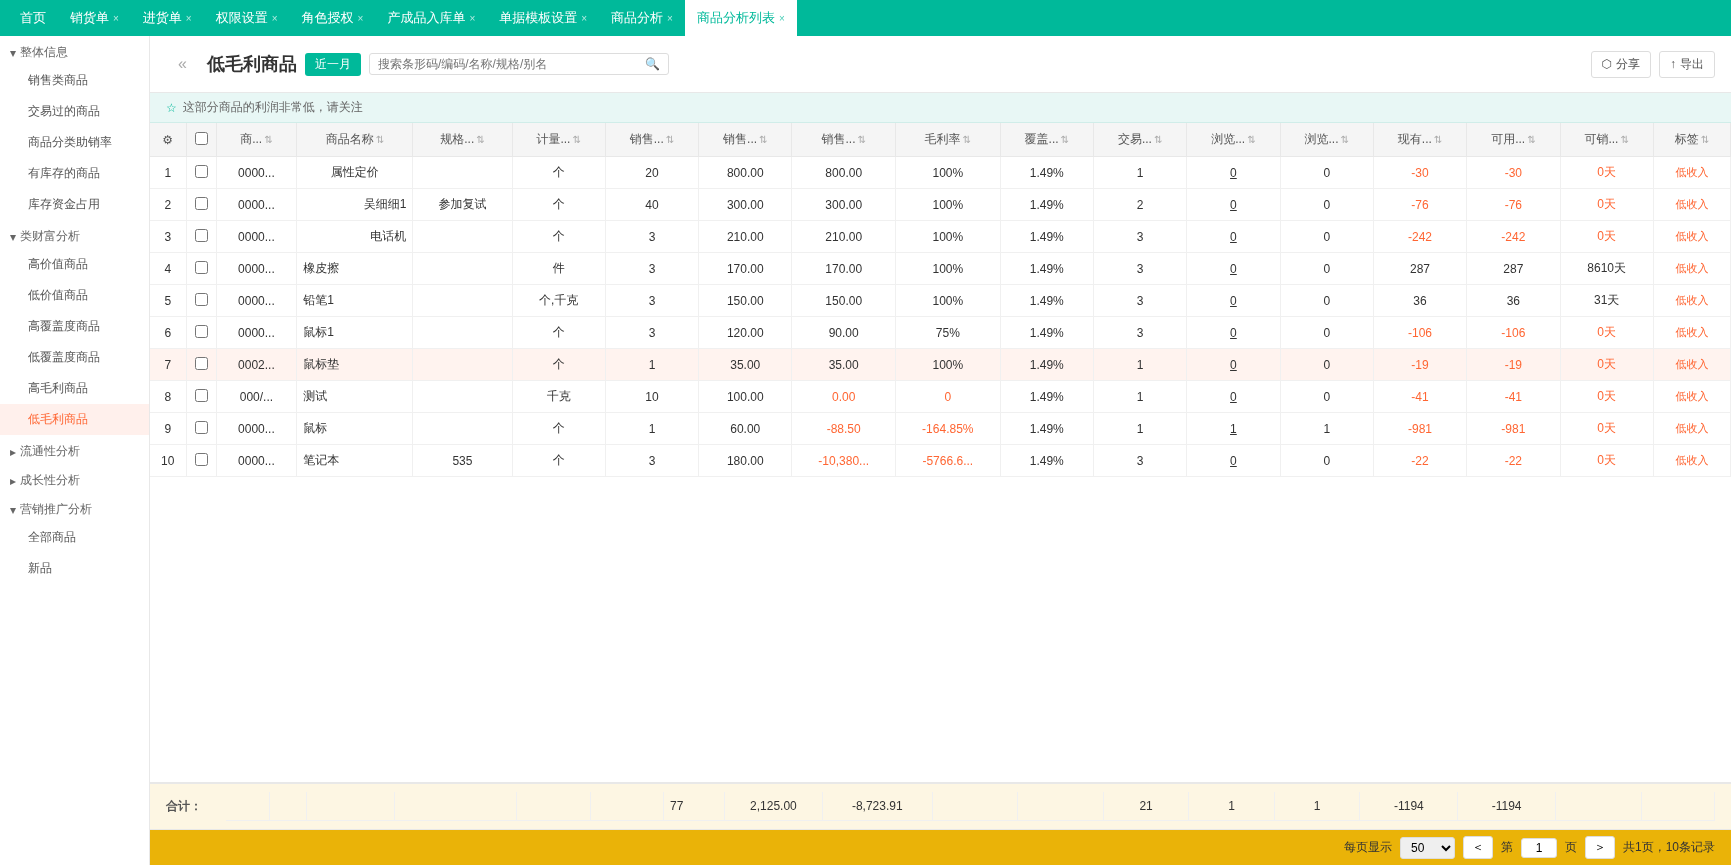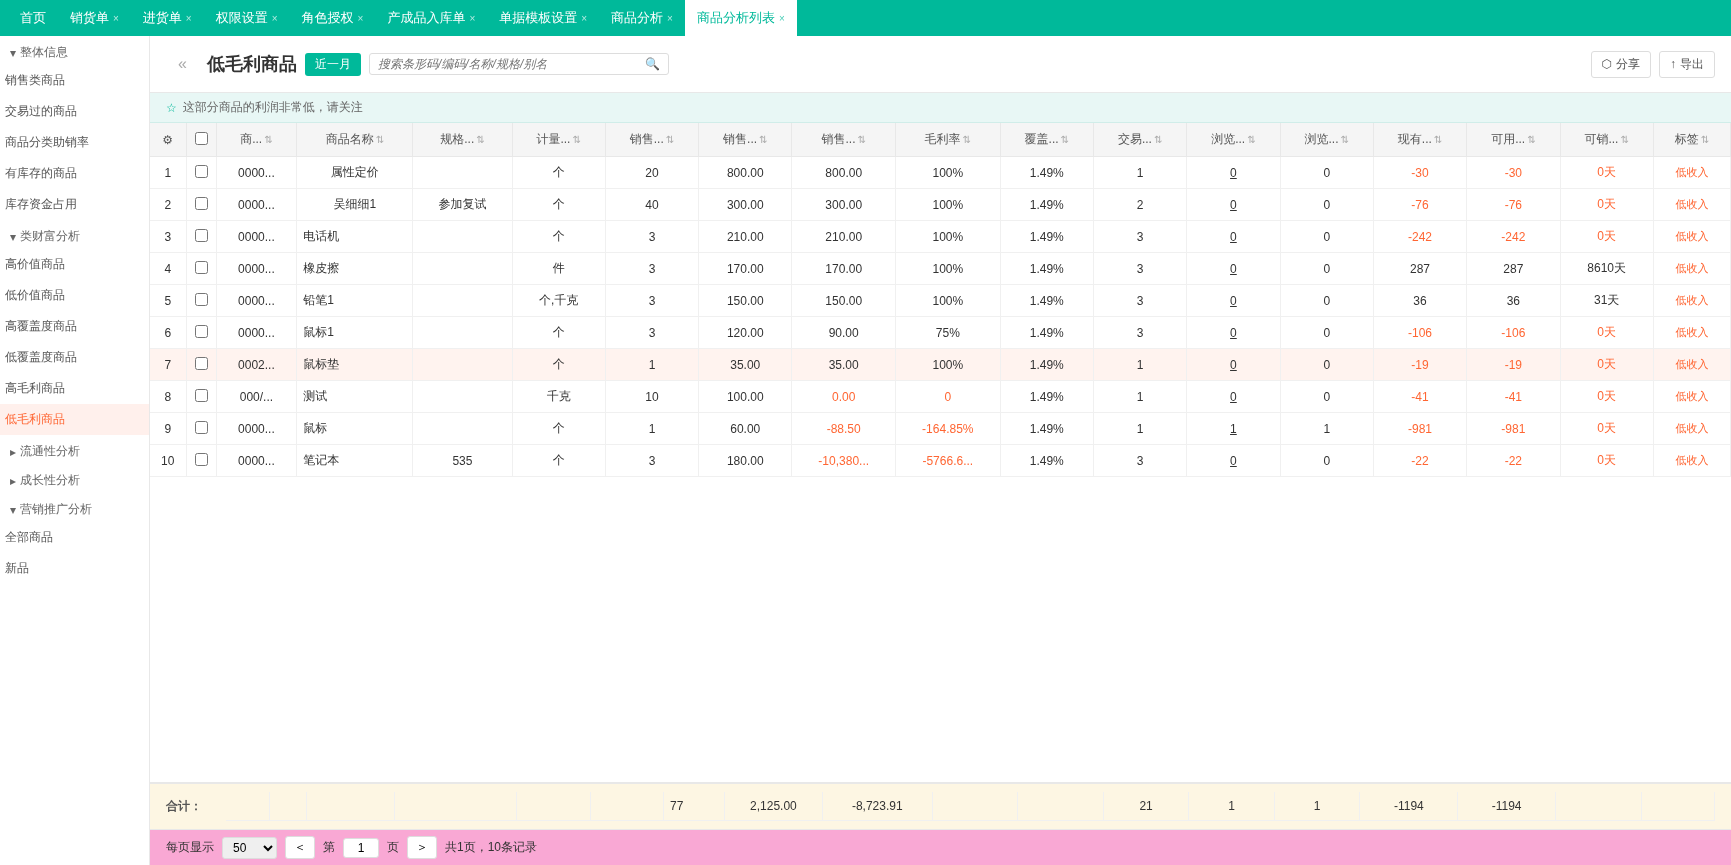--- a/index.html
+++ b/index.html
@@ -40,21 +40,21 @@
     .sidebar-group-title {
       padding: 8px 10px 4px;
       color: #666;
       font-size: 12px;
       display: flex;
       align-items: center;
       cursor: pointer;
     }
     .sidebar-group-title .arrow { margin-right: 4px; }
     .sidebar-item {
-      padding: 7px 10px 7px 5px;
+      padding: 7px 10px 7px 28px;
       cursor: pointer;
       color: #555;
       font-size: 12px;
     }
     .sidebar-item.active { background: #fff0ec; color: #ff6633; }
 
     
     .content { flex: 1; display: flex; flex-direction: column; overflow: hidden; }
 
     
@@ -84,21 +84,20 @@
       padding: 3px 8px;
       flex: 1;
       max-width: 300px;
     }
     .search-box input {
       border: none;
       outline: none;
       font-size: 12px;
       color: #999;
       flex: 1;
-      font-style: italic;
     }
     .header-actions { margin-left: auto; display: flex; gap: 8px; }
     .action-btn {
       display: flex;
       align-items: center;
       gap: 4px;
       border: 1px solid #ddd;
       border-radius: 3px;
       padding: 4px 10px;
       background: white;
@@ -156,25 +155,26 @@
       padding: 8px 16px;
       display: flex;
       align-items: center;
       font-size: 12px;
       gap: 0;
     }
     .footer-label { font-weight: bold; color: #555; min-width: 60px; }
 
     
     .pagination-bar {
-      background: #f9a8d4;
+      background: #eab308;
       border-top: 1px solid #e8e8e8;
       padding: 6px 16px;
       display: flex;
       align-items: center;
+      justify-content: flex-end;
       gap: 8px;
       font-size: 12px;
     }
     .page-size-select {
       border: 1px solid #ddd;
       border-radius: 3px;
       padding: 2px 6px;
       font-size: 12px;
     }
     .page-btn {
@@ -342,41 +342,41 @@
     <td>0</td>
     <td style="color:#ff6633;">-30</td>
     <td style="color:#ff6633;">-30</td>
     <td style="color:#ff6633;">0天</td>
     <td class="tag-low">低收入</td>
   </tr>
             <tr>
     <td>2</td>
     <td><input type="checkbox" style=""></td>
     <td>0000...</td>
-    <td style="text-align:center;margin-left:28px;">吴细细1</td>
+    <td style="text-align:right;margin-left:28px;">吴细细1</td>
     <td>参加复试</td>
     <td>个</td>
     <td>40</td>
     <td>300.00</td>
     <td style="color:#333;">300.00</td>
     <td style="color:#333;">100%</td>
     <td>1.49%</td>
     <td>2</td>
     <td class="underline-link">0</td>
     <td>0</td>
     <td style="color:#ff6633;">-76</td>
     <td style="color:#ff6633;">-76</td>
     <td style="color:#ff6633;">0天</td>
     <td class="tag-low">低收入</td>
   </tr>
             <tr>
     <td>3</td>
     <td><input type="checkbox" style=""></td>
     <td>0000...</td>
-    <td style="text-align:left;">电话机</td>
+    <td style="text-align:right;">电话机</td>
     <td></td>
     <td>个</td>
     <td>3</td>
     <td>210.00</td>
     <td style="color:#333;">210.00</td>
     <td style="color:#333;">100%</td>
     <td>1.49%</td>
     <td>3</td>
     <td class="underline-link">0</td>
     <td>0</td>

